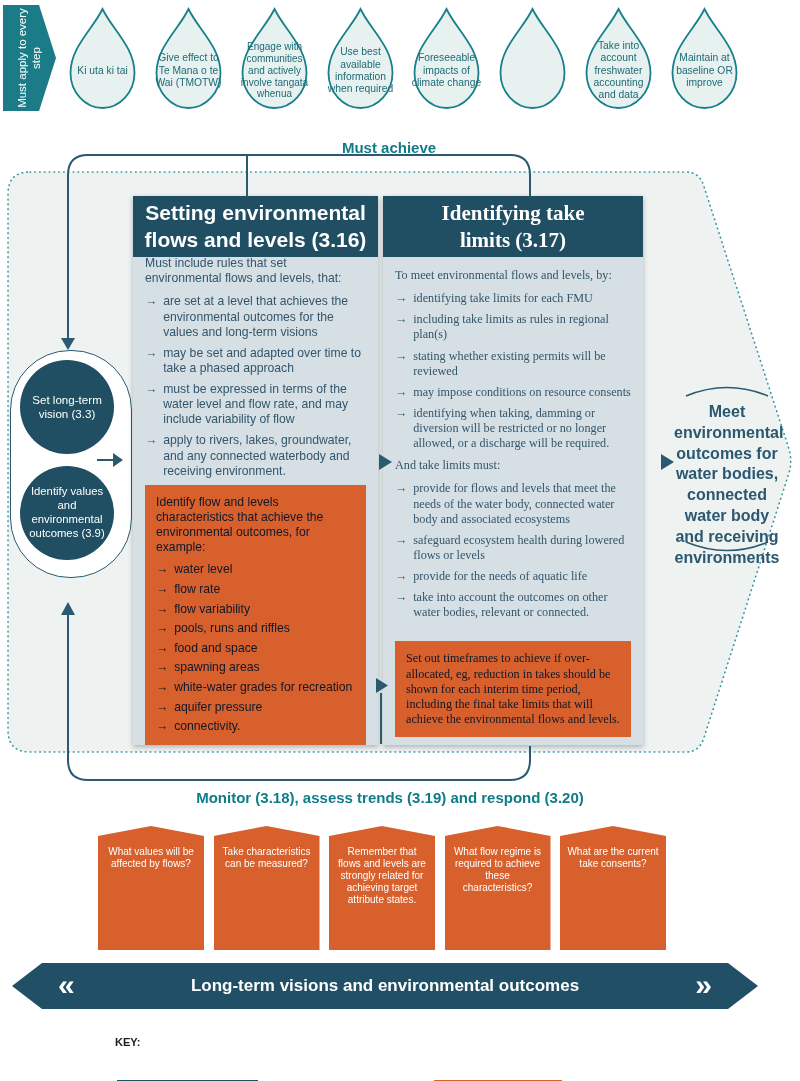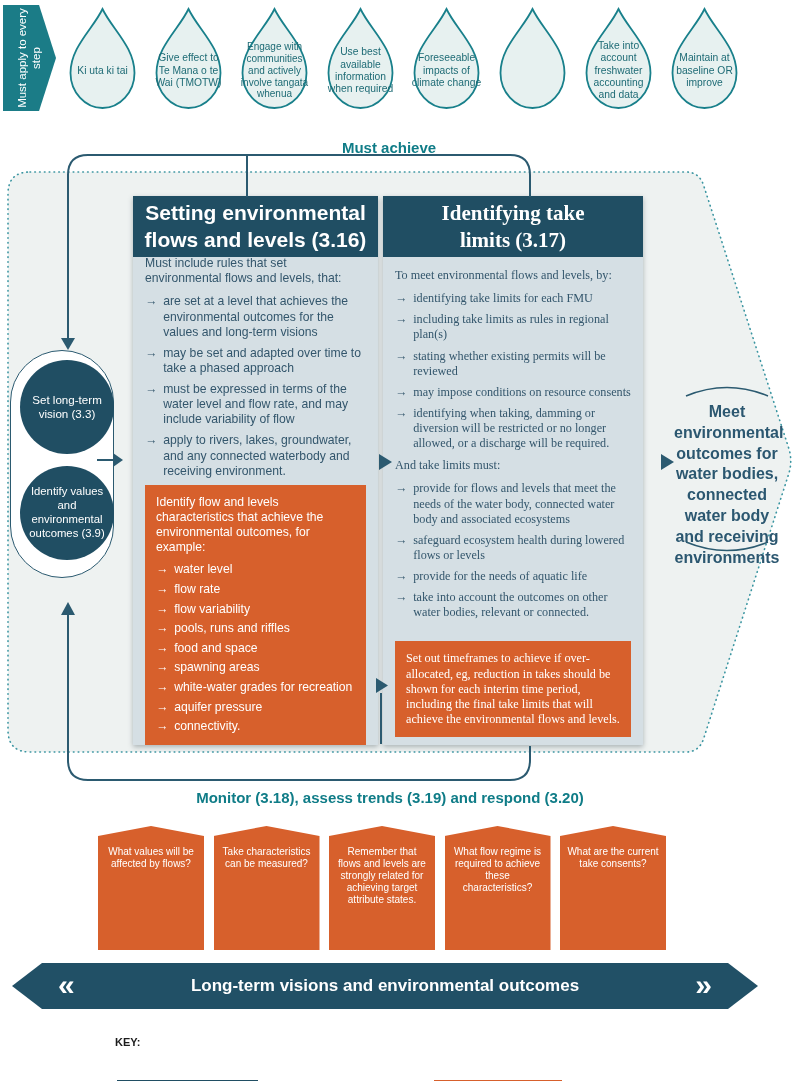--- a/index.html
+++ b/index.html
@@ -21,21 +21,21 @@
   
   .must-achieve{position:absolute;left:247px;top:139px;width:284px;text-align:center;
     color:#0f7c87;font-weight:bold;font-size:15px;}
   .monitor{position:absolute;left:0;top:789px;width:780px;text-align:center;
     color:#0f7c87;font-weight:bold;font-size:15px;}
 
   
   .layer{position:absolute;left:0;top:0;width:800px;height:1081px;pointer-events:none;}
 
   
-  .capsule{position:absolute;left:10px;top:350px;width:104px;height:228px;background:#ffffff;
+  .capsule{position:absolute;left:10px;top:350px;width:122px;height:228px;background:#ffffff;
     border:1.5px solid #2b5a70;border-radius:60px;box-sizing:border-box;}
   .circle{position:absolute;left:9px;width:94px;height:94px;border-radius:50%;background:#204e63;
     color:#ffffff;display:flex;align-items:center;justify-content:center;text-align:center;
     font-size:11.6px;line-height:1.22;padding:6px;box-sizing:border-box;}
   .circle.c1{top:9px;}
   .circle.c2{bottom:17px;font-size:11.3px;}
 
   
   .bigbox{position:absolute;top:196px;height:549px;background:#d5dfe4;box-shadow:0 2px 5px rgba(40,60,70,.35);
     display:flex;flex-direction:column;box-sizing:border-box;}
@@ -43,21 +43,21 @@
   .bigbox.b2{left:383px;width:260px;font-family:Liberation Serif, serif;}
   .bighead{background:#204e63;color:#ffffff;font-weight:bold;font-size:21px;line-height:1.25;
     text-align:center;display:flex;align-items:center;justify-content:center;height:61px;flex:0 0 auto;
     white-space:pre-line;}
   .bigbody{flex:1 1 auto;display:flex;flex-direction:column;padding:11px 12px 8px 12px;overflow:hidden;
     color:#33566c;font-size:12.2px;line-height:1.24;justify-content:center;}
   .intro{margin:0 0 8px 0;}
   .mid{margin:1px 0 8px 0;}
   .bullet{display:flex;gap:6px;margin:0 0 6px 0;}
   .bullet .arr{flex:0 0 auto;}
-  .orangebox{margin-top:auto;background:#d7602c;color:#ffffff;padding:10px 11px;font-size:12.2px;
+  .orangebox{margin-top:auto;background:#d7602c;color:#0f172a;padding:10px 11px;font-size:12.2px;
     line-height:1.24;}
   .orangebox .intro{margin-bottom:7px;}
   .orangebox .bullet{margin-bottom:4.5px;}
 
   
   .note{position:absolute;left:674px;top:402px;width:106px;text-align:center;color:#2b5770;
     font-weight:bold;font-size:16px;line-height:1.3;}
 
   
   .questions{position:absolute;left:98px;top:826px;width:568px;height:124px;display:flex;

